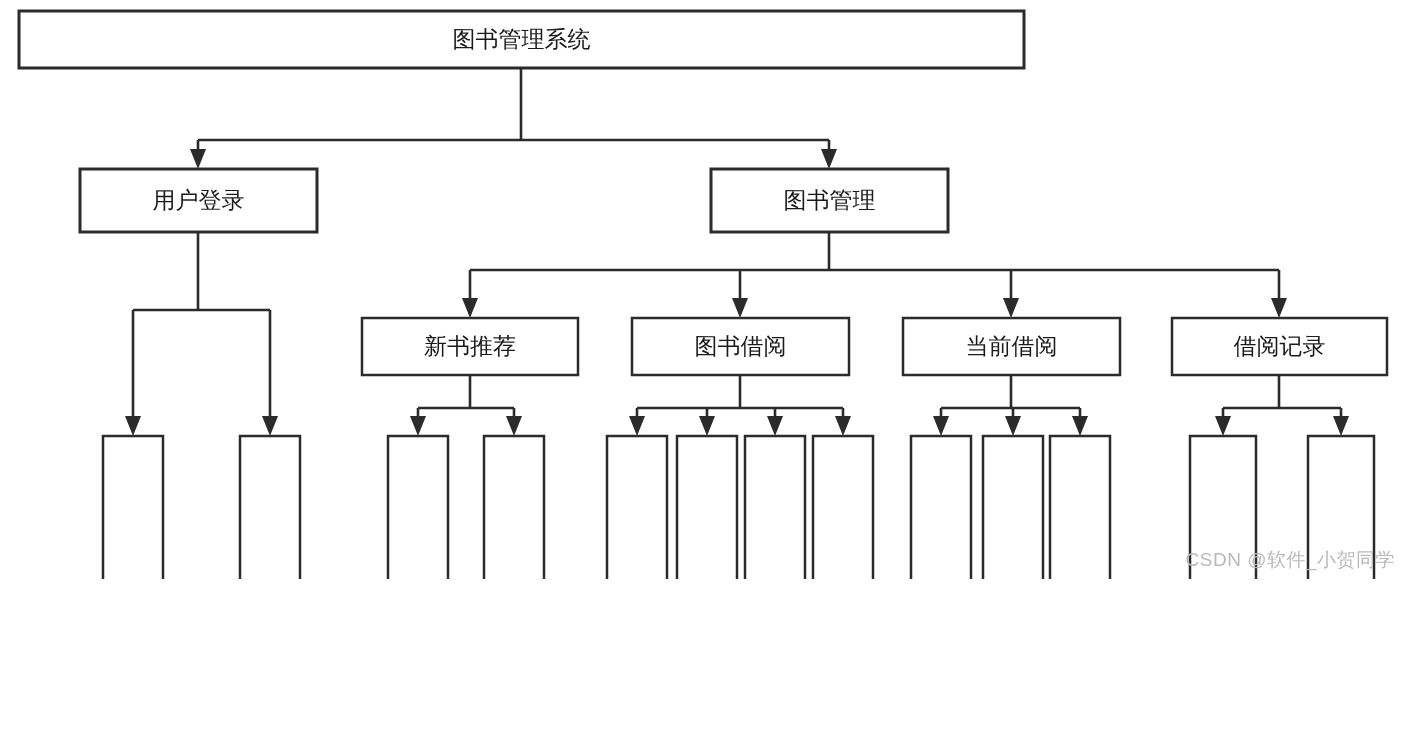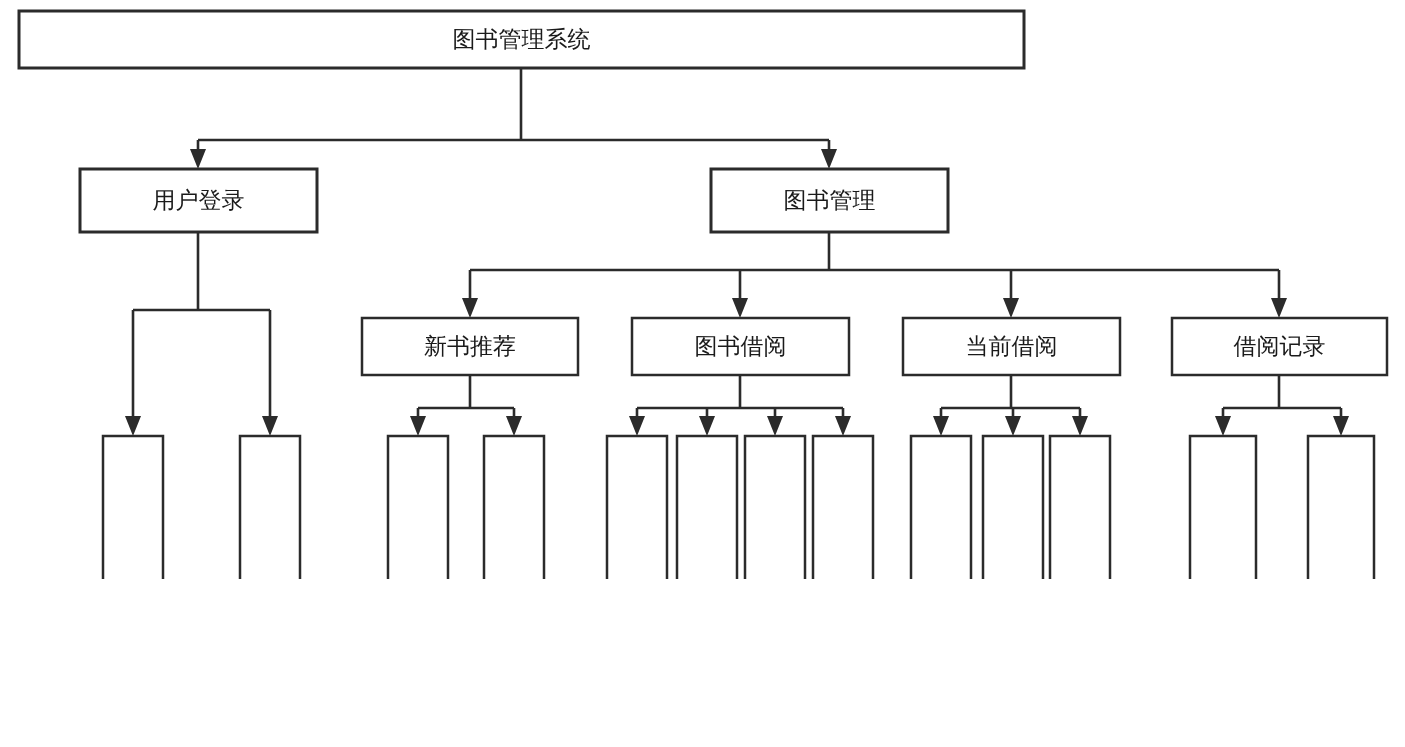--- a/index.html
+++ b/index.html
@@ -203,13 +203,14 @@
         <span class="leaf-label">确认归还（管理员）</span>
       </div>
       <div class="leaf-label-wrap" style="left: 1190px; top: 436px; width: 66px; height: 299px;">
         <span class="leaf-label">新增借阅记录</span>
       </div>
       <div class="leaf-label-wrap" style="left: 1308px; top: 436px; width: 66px; height: 299px;">
         <span class="leaf-label">查询借阅记录</span>
       </div>
     </div>
 
+  <div class="watermark">CSDN @软件_小贺同学</div>
 </div>
 
 </body></html>

